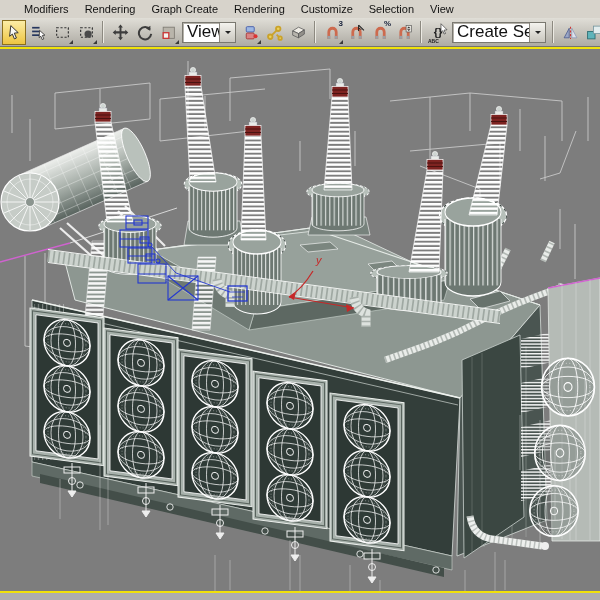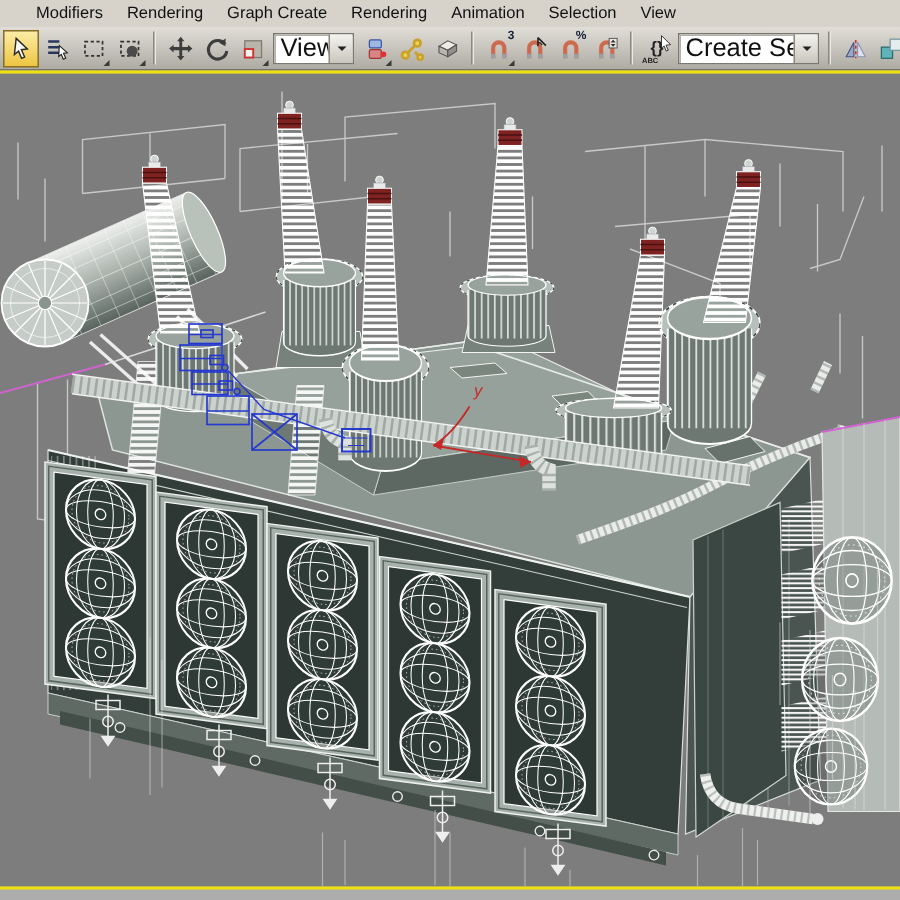--- a/index.html
+++ b/index.html
@@ -35,21 +35,21 @@
   svg.scene{display:block;}
 </style>
 </head>
 <body>
 
 <div class="menubar">
   <span class="menu-item">Modifiers</span>
   <span class="menu-item">Rendering</span>
   <span class="menu-item">Graph Create</span>
   <span class="menu-item">Rendering</span>
-  <span class="menu-item">Animation</span>
+  <span class="menu-item">Customize</span>
   <span class="menu-item">Selection</span>
   <span class="menu-item">View</span>
 </div>
 
 <div class="toolbar">
   <div class="tb active">
     <svg viewBox="0 0 16 16">
       <path d="M4.5,1.5 L11.5,8.2 L7.8,8.6 L9.8,13.2 L7.9,14 L6,9.5 L3.4,11.6 Z" fill="#f8f8f4" stroke="#2a2a2a" stroke-width="0.9"></path>
       </svg>
   </div>

